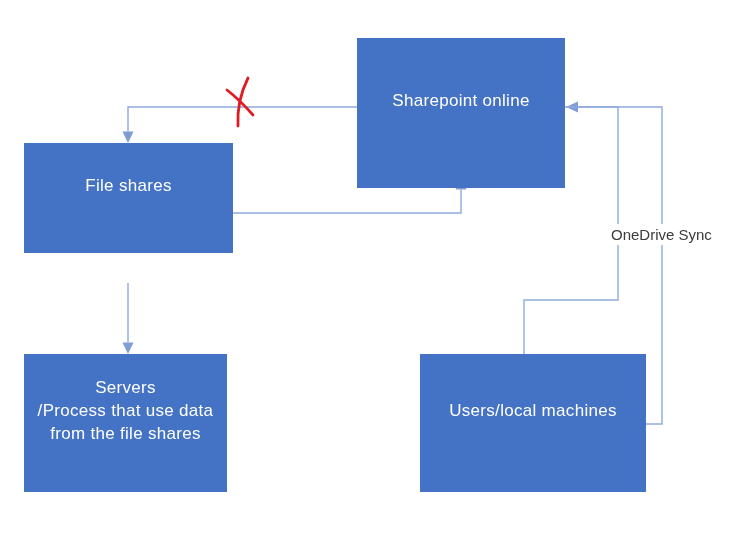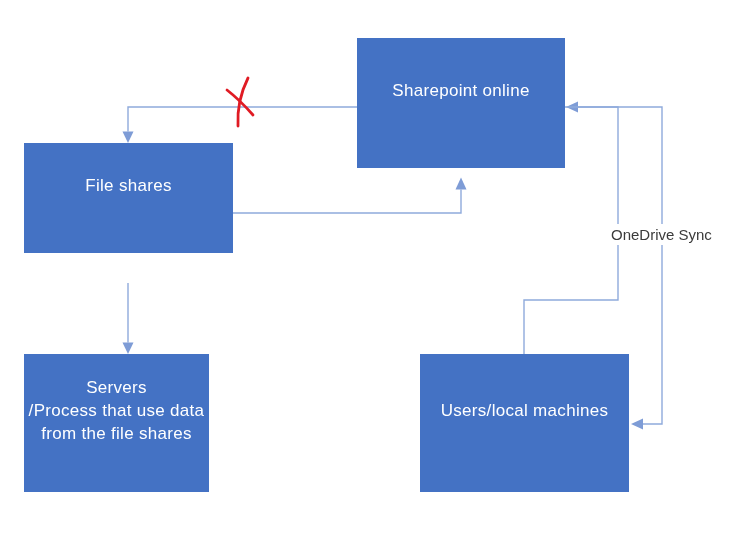--- a/index.html
+++ b/index.html
@@ -50,24 +50,24 @@
     justify-content:center;
     text-align:center;
     font-size:17px;
     letter-spacing:0.3px;
     line-height:23px;
   }
   .node .node-label{
     white-space:pre-line;
     transform:translateY(-13px);
   }
-  .node-sharepoint{left:357px; top:38px;  width:208px; height:130px;}
+  .node-sharepoint{left:357px; top:38px;  width:208px; height:150px;}
   .node-fileshares{left:24px;  top:143px; width:209px; height:110px;}
-  .node-servers   {left:24px;  top:354px; width:185px; height:138px;}
-  .node-users     {left:420px; top:354px; width:209px; height:138px;}
+  .node-servers   {left:24px;  top:354px; width:203px; height:138px;}
+  .node-users     {left:420px; top:354px; width:226px; height:138px;}
   .edge-label{
     position:absolute;
     left:606px;
     top:224px;
     background:var(--background);
     color:var(--label-text);
     font-size:15px;
     padding:2px 5px;
     white-space:nowrap;
   }

